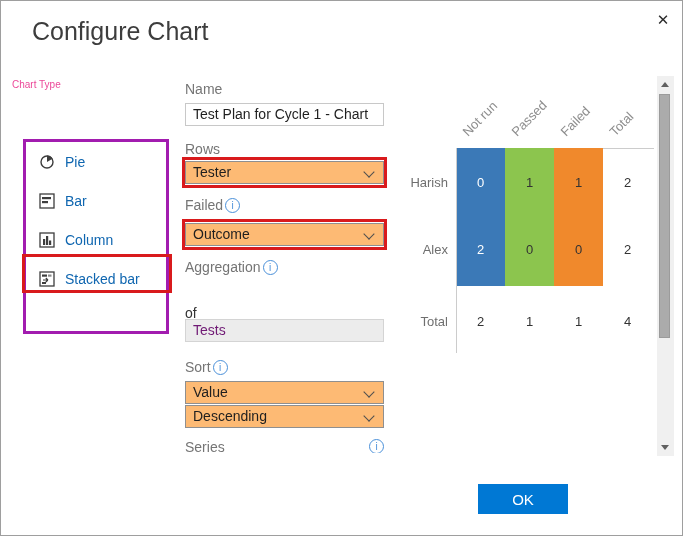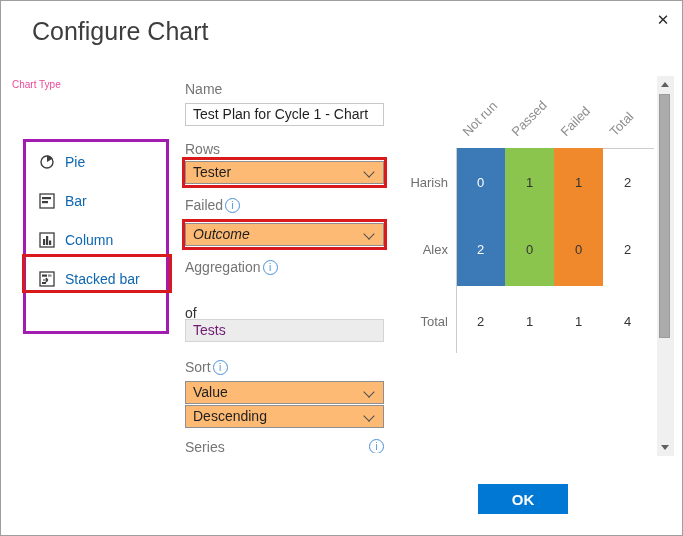--- a/index.html
+++ b/index.html
@@ -45,21 +45,21 @@
   
   .sb-track{left:656px;top:75px;width:17px;height:380px;background:#f0f0f0;}
   .sb-thumb{position:absolute;left:2px;top:18px;width:11px;height:244px;background:#ababab;border:1px solid #9b9b9b;box-sizing:border-box;}
   .sb-up{position:absolute;left:4px;top:6px;width:0;height:0;
          border-left:4px solid transparent;border-right:4px solid transparent;border-bottom:5px solid #606060;}
   .sb-down{position:absolute;left:4px;bottom:6px;width:0;height:0;
          border-left:4px solid transparent;border-right:4px solid transparent;border-top:5px solid #606060;}
   
   .btn{position:absolute;top:483px;width:90px;height:30px;border:none;font-size:15px;
        font-family:"Liberation Sans",sans-serif;cursor:pointer;}
-  .btn-ok{left:477px;background:#0078d4;color:#fff;font-weight:bold;}
+  .btn-ok{left:477px;background:#0078d4;color:#fff;font-weight:normal;}
   .btn-cancel{left:577px;background:#f3f3f3;color:#1f1f1f;}
 </style>
 </head>
 <body>
 
 <div class="dialog">
 
   <div class="abs title">Configure Chart</div>
   <div class="abs close">✕</div>
 
@@ -114,21 +114,21 @@
   <div class="abs input" style="top:102px;">Test Plan for Cycle 1 - Chart</div>
 
   <div class="abs flabel" style="left:184px;top:140px;">Rows</div>
   <div class="abs select" style="top:160px;">
     <span>Tester</span>
     <span class="chev"></span>
   </div>
   <div class="abs annotation" style="left: 181px; top: 156px; width: 205px; height: 31px; border-color: rgb(217, 26, 28);"></div>
 
   <div class="abs flabel" style="left:184px;top:196px;"><span>Failed</span><span class="info">i</span></div>
-  <div class="abs select" style="top:222px;font-style:italic;">
+  <div class="abs select" style="top:222px;">
     <span>Outcome</span>
     <span class="chev"></span>
   </div>
   <div class="abs annotation" style="left: 181px; top: 218px; width: 205px; height: 31px; border-color: rgb(217, 26, 28);"></div>
 
   <div class="abs flabel" style="left:184px;top:258px;"><span>Aggregation</span><span class="info">i</span></div>
 
   <div class="abs flabel dark" style="left:184px;top:304px;">of</div>
   <div class="abs input disabledinput" style="top:318px;">Tests</div>
 

